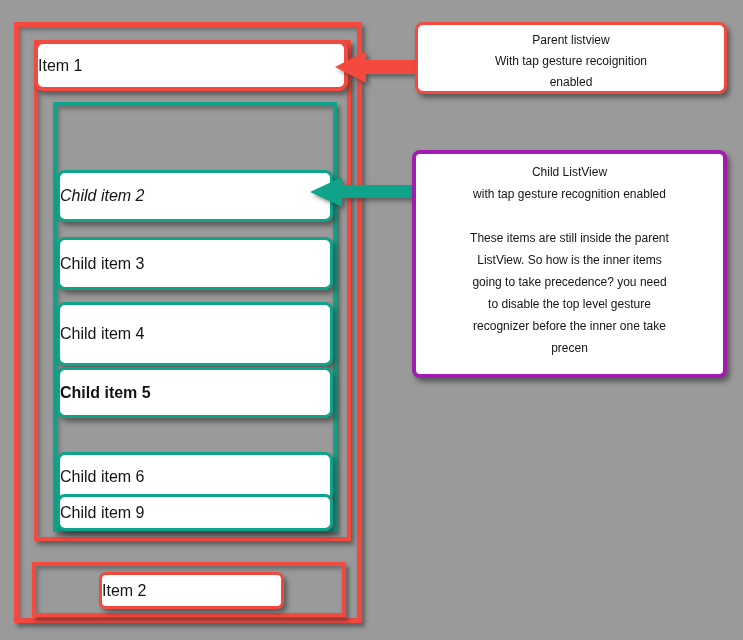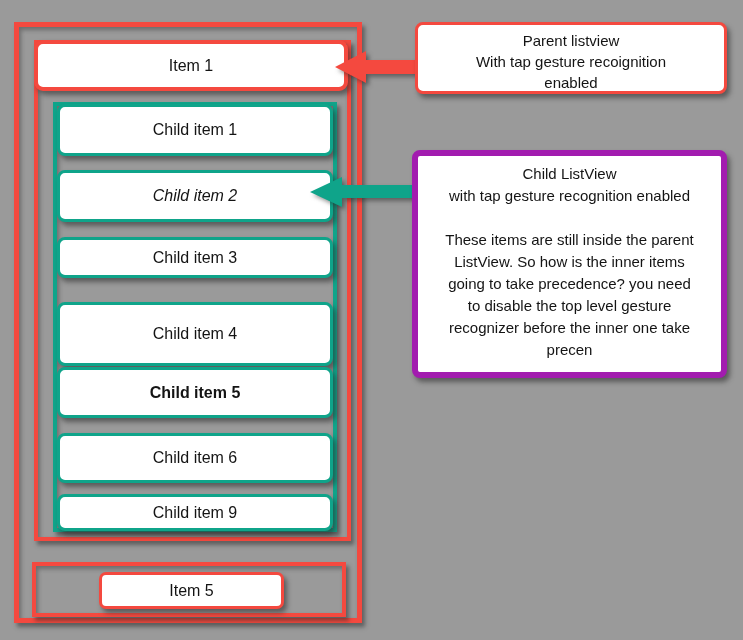--- a/index.html
+++ b/index.html
@@ -30,42 +30,41 @@
   .outline.teal { border: 4px solid #0fa48a; }
 
   
   .white-box {
     position: absolute;
     box-sizing: border-box;
     background: #ffffff;
     border-radius: 9px;
     display: flex;
     align-items: center;
-    justify-content: center;
     font-size: 16px;
     box-shadow: 3px 4px 5px rgba(40,40,40,0.55);
   }
   .white-box.red-border  { border: 4px solid #f4493f; }
   .white-box.red-border-thin { border: 3px solid #f4493f; }
   .white-box.teal-border { border: 3px solid #0fa48a; }
 
   
   .callout {
     position: absolute;
     box-sizing: border-box;
     background: #ffffff;
     border-radius: 8px;
     box-shadow: 3px 4px 5px rgba(40,40,40,0.55);
     text-align: center;
   }
   .callout.red  { border: 3px solid #f4493f; }
-  .callout.teal { border: 6px solid #a21caf; }
+  .callout.teal { border: 4px solid #a21caf; }
   .callout-text {
     white-space: pre-line;
-    font-size: 15px;
+    font-size: 12px;
     color: #141414;
   }
   .callout.red .callout-text  { line-height: 21px; padding-top: 5px; }
   .callout.teal .callout-text { line-height: 22px; padding-top: 7px; }
 
   .arrow-svg {
     position: absolute;
     overflow: visible;
     display: block;
     filter: drop-shadow(3px 3px 2px rgba(40,40,40,0.5));
@@ -76,24 +75,24 @@
   #inner-red      { left: 34px;  top: 40px;  width: 317px; height: 501px; }
   #teal-container { left: 53px;  top: 102px; width: 284px; height: 430px; }
   #item2-frame    { left: 32px;  top: 562px; width: 314px; height: 55px;  }
 
   #item1 { left: 34px;  top: 40px;  width: 314px; height: 51px; }
   #item2 { left: 99px;  top: 572px; width: 185px; height: 37px; border-radius: 7px; }
 
   .child-item { left: 57px; width: 276px; border-radius: 8px; }
   #child-1 { top: 104px; height: 52px; }
   #child-2 { top: 170px; height: 52px; font-style: italic; }
-  #child-3 { top: 237px; height: 41px; }
+  #child-3 { top: 237px; height: 53px; }
   #child-4 { top: 302px; height: 64px; }
   #child-5 { top: 367px; height: 51px; font-weight: bold; }
-  #child-6 { top: 433px; height: 50px; }
+  #child-6 { top: 452px; height: 50px; }
   #child-7 { top: 494px; height: 37px; }
 
   #parent-callout { left: 415px; top: 22px;  width: 312px; height: 72px;  }
   #child-callout  { left: 412px; top: 150px; width: 315px; height: 228px; }
 
   #red-arrow  { left: 330px; top: 48px;  width: 92px;  height: 40px; }
   #teal-arrow { left: 305px; top: 175px; width: 110px; height: 34px; }
 </style>
 </head>
 <body>
@@ -102,26 +101,23 @@
 
   <div id="outer-red" class="outline red"></div>
   <div id="inner-red" class="outline red-thin"></div>
   <div id="teal-container" class="outline teal"></div>
   <div id="item2-frame" class="outline red-thin"></div>
 
   <div id="item1" class="white-box red-border">
     <span>Item 1</span>
   </div>
   <div id="item2" class="white-box red-border-thin">
-    <span>Item 5</span>
+    <span>Item 2</span>
   </div>
 
-  <div id="child-1" class="white-box teal-border child-item">
-    <span>Child item 1</span>
-  </div>
   <div id="child-2" class="white-box teal-border child-item">
     <span>Child item 2</span>
   </div>
   <div id="child-3" class="white-box teal-border child-item">
     <span>Child item 3</span>
   </div>
   <div id="child-4" class="white-box teal-border child-item">
     <span>Child item 4</span>
   </div>
   <div id="child-5" class="white-box teal-border child-item">

